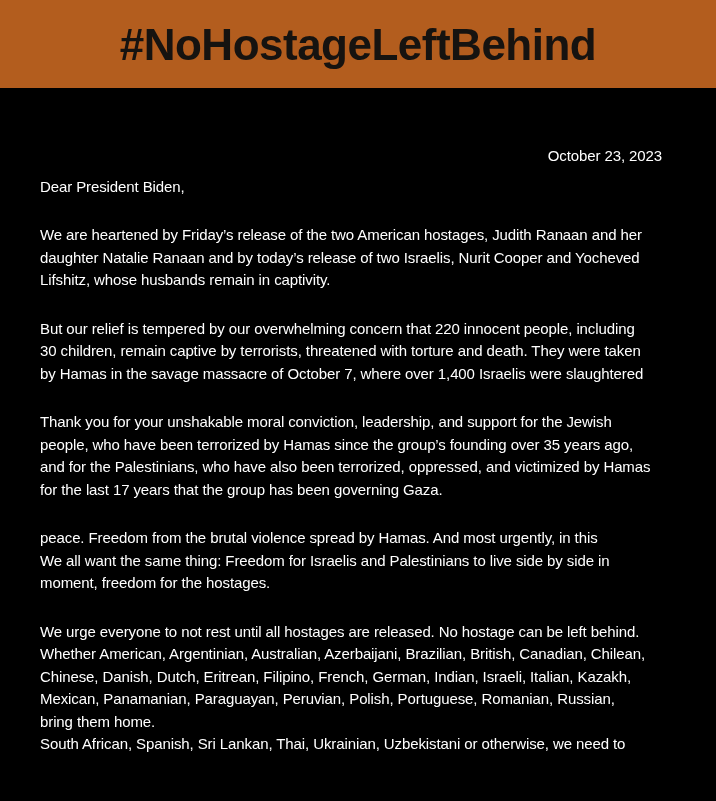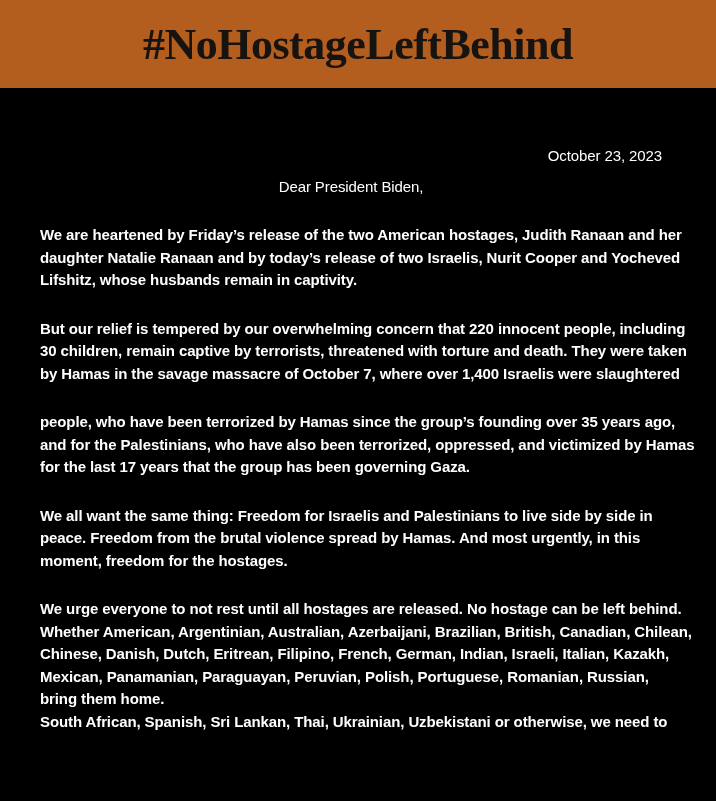--- a/index.html
+++ b/index.html
@@ -16,21 +16,21 @@
   .banner {
     width: 716px;
     height: 88px;
     background: var(--banner_background, #b35d1e);
     display: flex;
     align-items: center;
     justify-content: center;
   }
   .banner h1 {
     margin: 0;
-    font-family: Liberation Serif, serif;
+    font-family: Liberation Sans, sans-serif;
     font-weight: 800;
     font-size: 44px;
     letter-spacing: -0.5px;
     color: var(--banner_text, #161310);
     line-height: 1;
     padding-top: 2px;
   }
   .letter {
     box-sizing: border-box;
     width: 704px;
@@ -38,28 +38,26 @@
     color: var(--body_text, #ffffff);
     font-size: 15px;
     line-height: 22.5px;
     letter-spacing: -0.1px;
   }
   .date-line {
     text-align: right;
   }
   .salutation {
     margin-top: 8px;
-    text-align: center;
   }
   .paragraph {
     margin-top: 26px;
   }
   .line {
     white-space: nowrap;
-    font-weight: bold;
   }
 </style>
 </head>
 <body>
 
 <header class="banner">
   <h1>#NoHostageLeftBehind</h1>
 </header>
 
 <main class="letter">
@@ -72,28 +70,29 @@
     <div class="line">Lifshitz, whose husbands remain in captivity.</div>
   </div>
 
   <div class="paragraph">
     <div class="line">But our relief is tempered by our overwhelming concern that 220 innocent people, including</div>
     <div class="line">30 children, remain captive by terrorists, threatened with torture and death. They were taken</div>
     <div class="line">by Hamas in the savage massacre of October 7, where over 1,400 Israelis were slaughtered</div>
   </div>
 
   <div class="paragraph">
+    <div class="line">Thank you for your unshakable moral conviction, leadership, and support for the Jewish</div>
     <div class="line">people, who have been terrorized by Hamas since the group’s founding over 35 years ago,</div>
     <div class="line">and for the Palestinians, who have also been terrorized, oppressed, and victimized by Hamas</div>
     <div class="line">for the last 17 years that the group has been governing Gaza.</div>
   </div>
 
   <div class="paragraph">
+    <div class="line">peace. Freedom from the brutal violence spread by Hamas. And most urgently, in this</div>
     <div class="line">We all want the same thing: Freedom for Israelis and Palestinians to live side by side in</div>
-    <div class="line">peace. Freedom from the brutal violence spread by Hamas. And most urgently, in this</div>
     <div class="line">moment, freedom for the hostages.</div>
   </div>
 
   <div class="paragraph">
     <div class="line">We urge everyone to not rest until all hostages are released. No hostage can be left behind.</div>
     <div class="line">Whether American, Argentinian, Australian, Azerbaijani, Brazilian, British, Canadian, Chilean,</div>
     <div class="line">Chinese, Danish, Dutch, Eritrean, Filipino, French, German, Indian, Israeli, Italian, Kazakh,</div>
     <div class="line">Mexican, Panamanian, Paraguayan, Peruvian, Polish, Portuguese, Romanian, Russian,</div>
     <div class="line">bring them home.</div>
     <div class="line">South African, Spanish, Sri Lankan, Thai, Ukrainian, Uzbekistani or otherwise, we need to</div>

